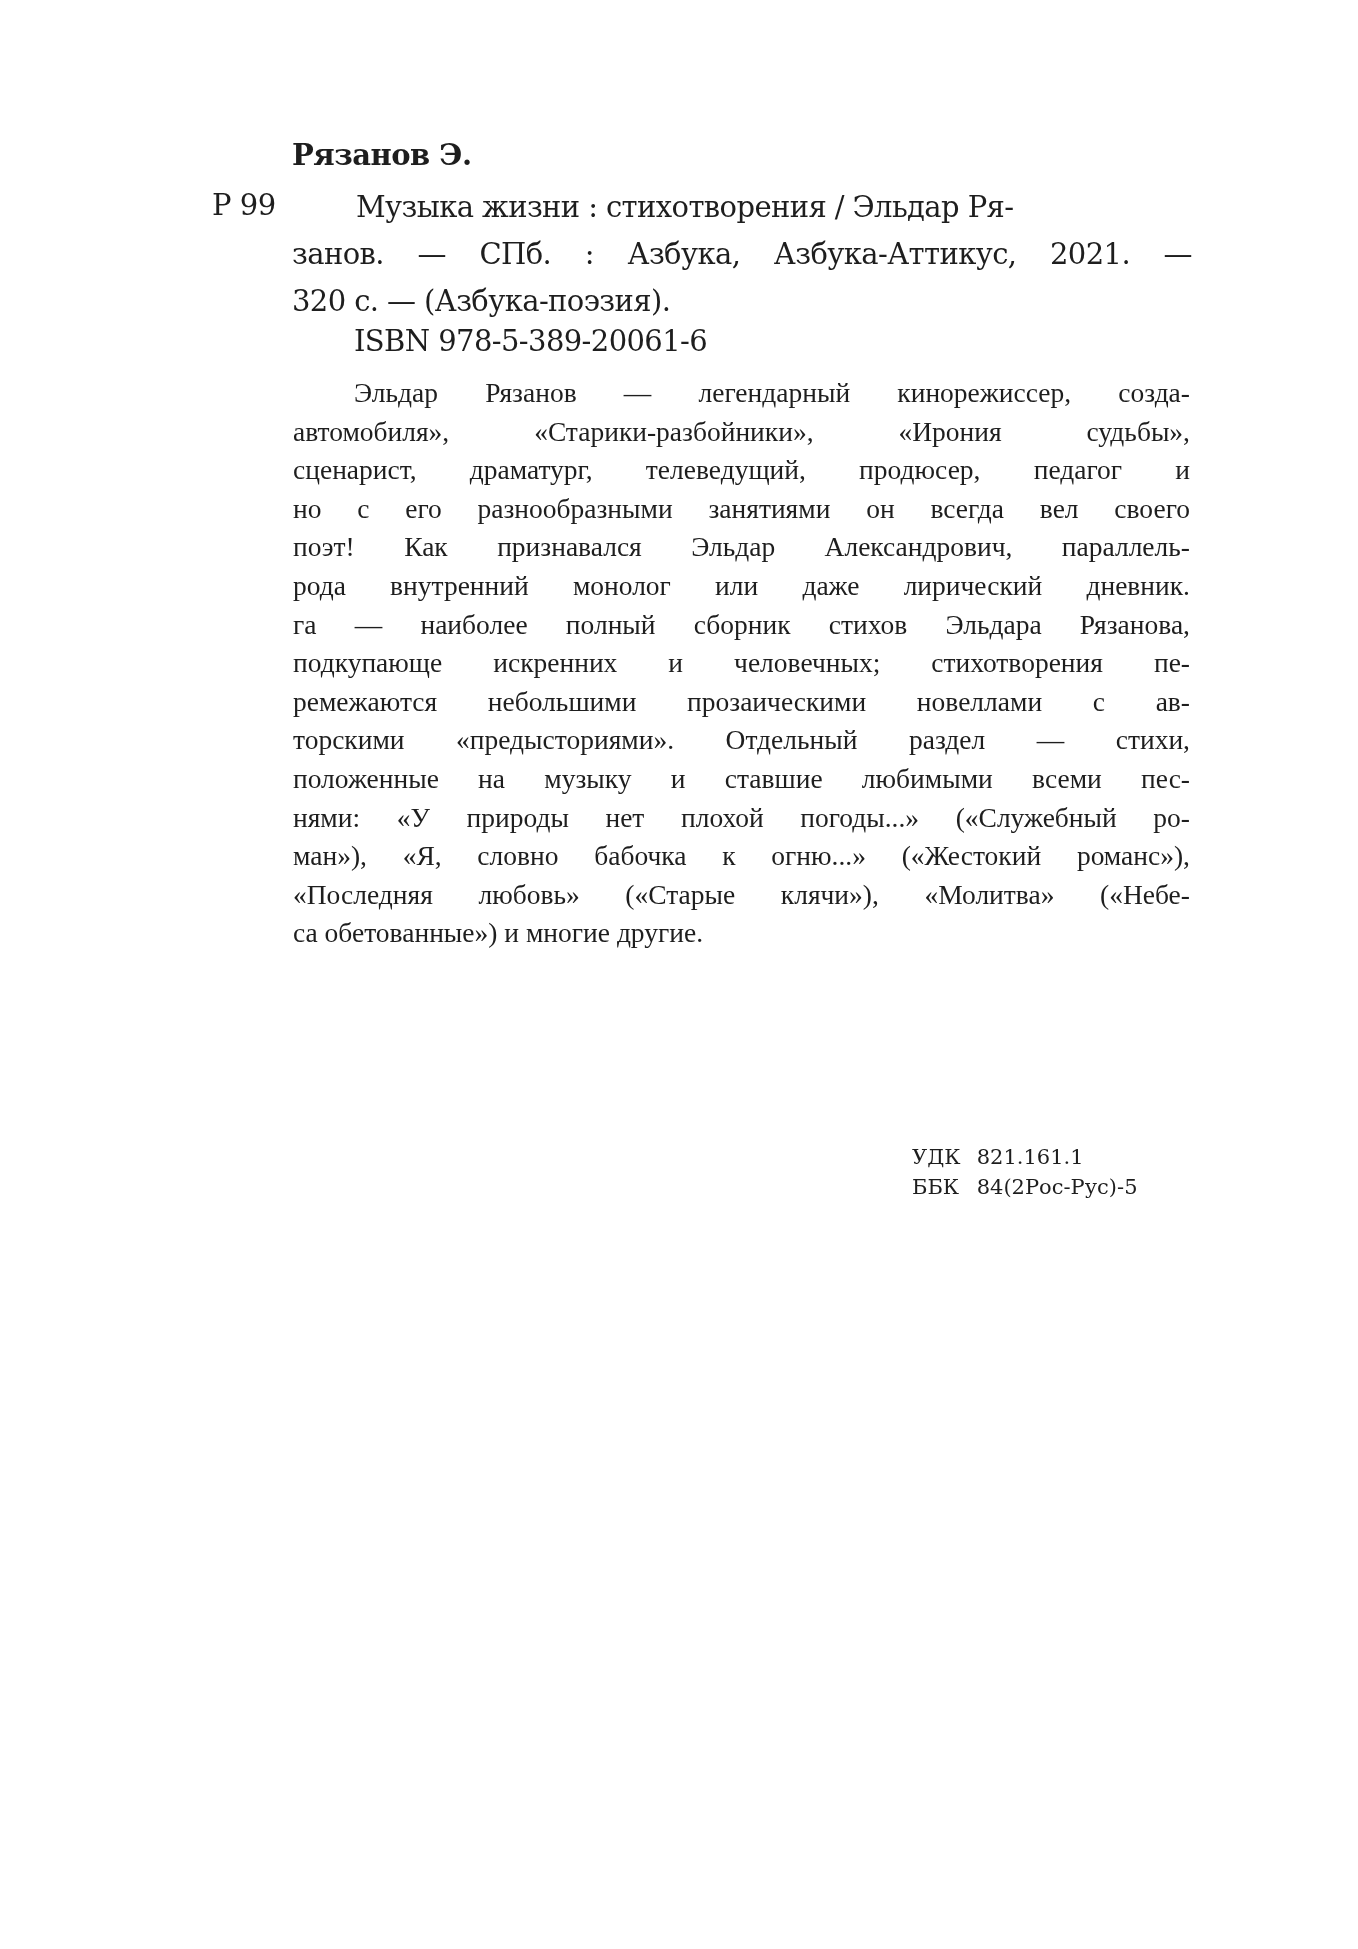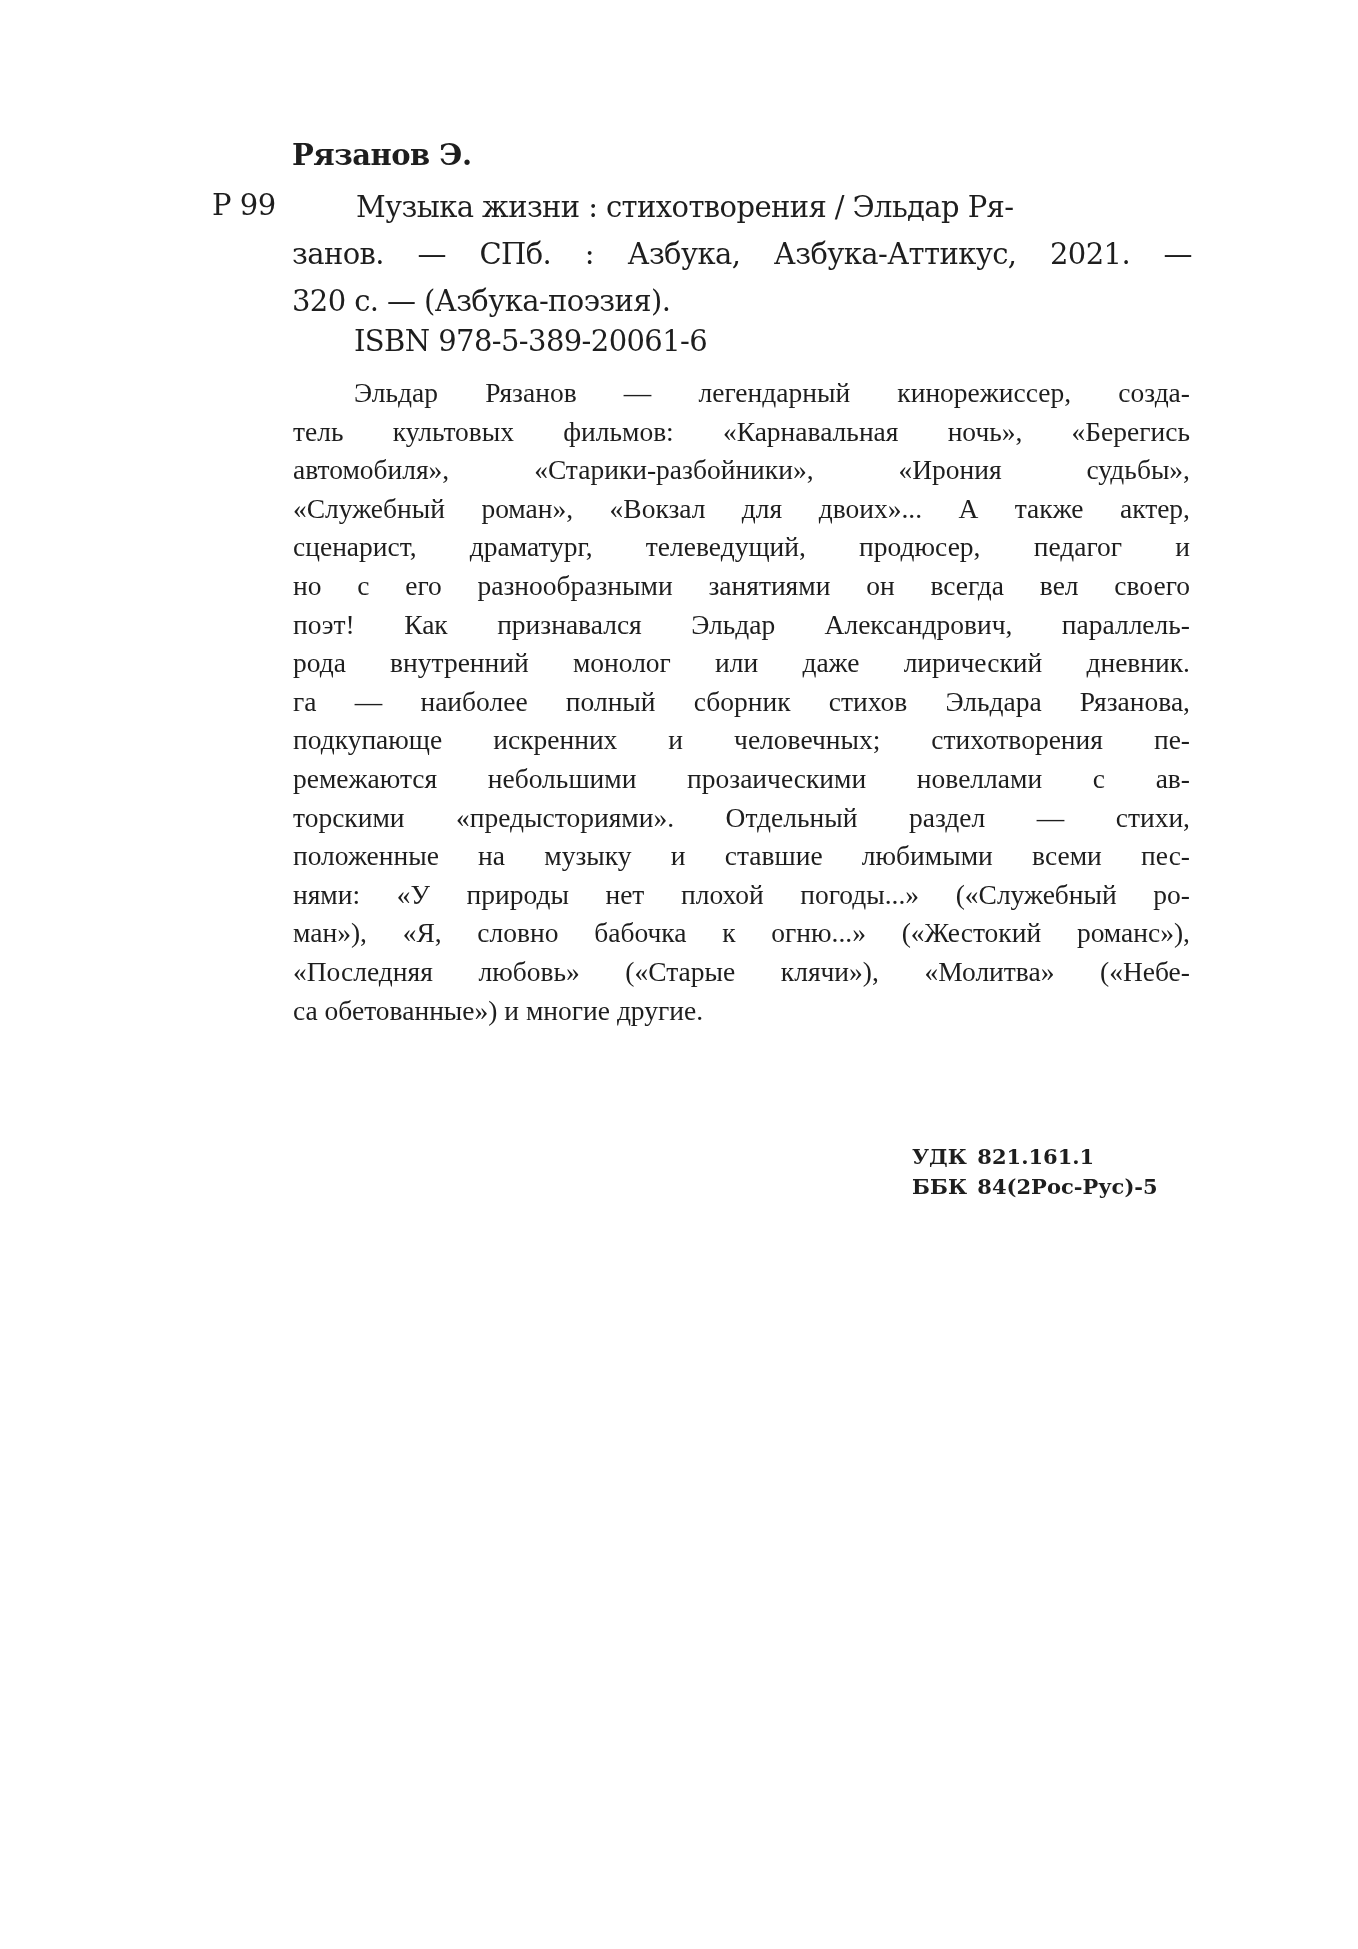--- a/index.html
+++ b/index.html
@@ -29,21 +29,21 @@
   }
   .annot {
     position:absolute; left:293px; top:374px; width:897px;
     font-family:"Liberation Serif", serif; font-size:27.5px; line-height:38.6px;
   }
   .annot .ln { display:block; white-space:nowrap; text-align:justify; text-align-last:justify; }
   .annot .ln.first { padding-left:61px; }
   .annot .ln.last { text-align-last:left; }
   .classif {
     position:absolute; left:912px; top:1142px;
-    font-family:"DejaVu Serif", serif; font-weight:bold; font-size:21px; line-height:30px;
+    font-family:"DejaVu Serif", serif; font-weight:normal; font-size:21px; line-height:30px;
   }
   .classif .row { display:block; white-space:nowrap; }
   .classif .lbl { display:inline-block; width:58px; }
 </style>
 </head>
 <body>
 
 <div class="page">
   <div class="author">Рязанов Э.</div>
   <div class="code">Р 99</div>
@@ -51,23 +51,21 @@
   <div class="bib">
     <span class="line ind">Музыка жизни : стихотворения / Эльдар Ря-</span>
     <span class="line just">занов. — СПб. : Азбука, Азбука-Аттикус, 2021. —</span>
     <span class="line">320 с. — (Азбука-поэзия).</span>
   </div>
 
   <div class="isbn">ISBN 978-5-389-20061-6</div>
 
   <div class="annot">
     <span class="ln first">Эльдар Рязанов — легендарный кинорежиссер, созда-</span>
-    <span class="ln">тель культовых фильмов: «Карнавальная ночь», «Берегись</span>
     <span class="ln">автомобиля», «Старики-разбойники», «Ирония судьбы»,</span>
-    <span class="ln">«Служебный роман», «Вокзал для двоих»... А также актер,</span>
     <span class="ln">сценарист, драматург, телеведущий, продюсер, педагог и</span>
     <span class="ln">но с его разнообразными занятиями он всегда вел своего</span>
     <span class="ln">поэт! Как признавался Эльдар Александрович, параллель-</span>
     <span class="ln">рода внутренний монолог или даже лирический дневник.</span>
     <span class="ln">га — наиболее полный сборник стихов Эльдара Рязанова,</span>
     <span class="ln">подкупающе искренних и человечных; стихотворения пе-</span>
     <span class="ln">ремежаются небольшими прозаическими новеллами с ав-</span>
     <span class="ln">торскими «предысториями». Отдельный раздел — стихи,</span>
     <span class="ln">положенные на музыку и ставшие любимыми всеми пес-</span>
     <span class="ln">нями: «У природы нет плохой погоды...» («Служебный ро-</span>

